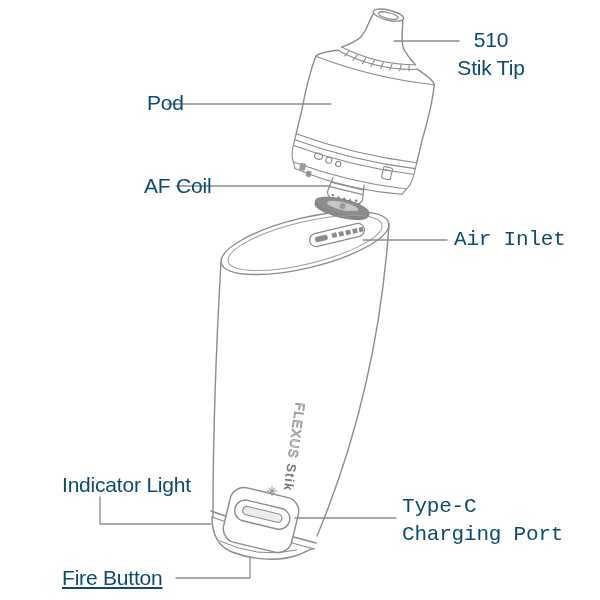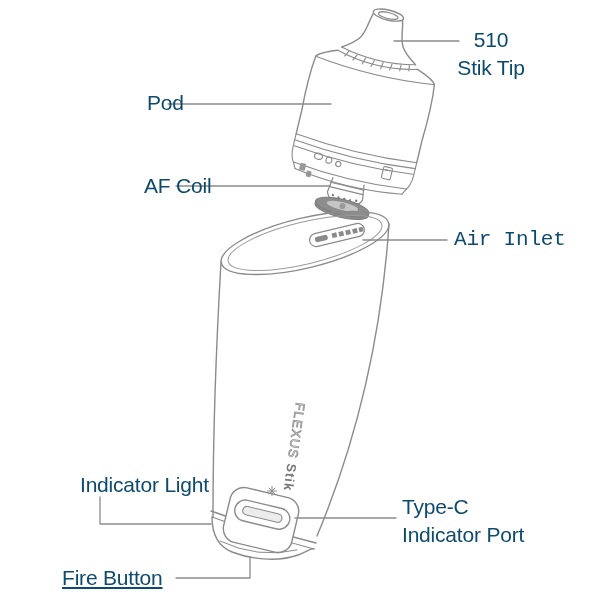--- a/index.html
+++ b/index.html
@@ -132,22 +132,22 @@
     <span class="line">510</span>
     <span class="line">Stik Tip</span>
   </div>
 
   <div class="label" style="left:119px;top:89px;margin-left:28px;">Pod</div>
 
   <div class="label" style="left:96px;top:172px;margin-left:48px;">AF Coil</div>
 
   <div class="label" style="left:454px;top:226px;font-family:Liberation Mono, monospace;">Air Inlet</div>
 
-  <div class="label" style="left:80px;top:471px;">Indicator Light</div>
+  <div class="label" style="left:62px;top:471px;">Indicator Light</div>
 
-  <div class="label" style="left:402px;top:493px;">
+  <div class="label" style="left:402px;top:493px;font-family:Liberation Mono, monospace;">
     <span class="line">Type-C</span>
-    <span class="line">Indicator Port</span>
+    <span class="line">Charging Port</span>
   </div>
 
   <div class="label" style="left:62px;top:564px;text-decoration:underline;">Fire Button</div>
 
 </div>
 
 </body></html>

